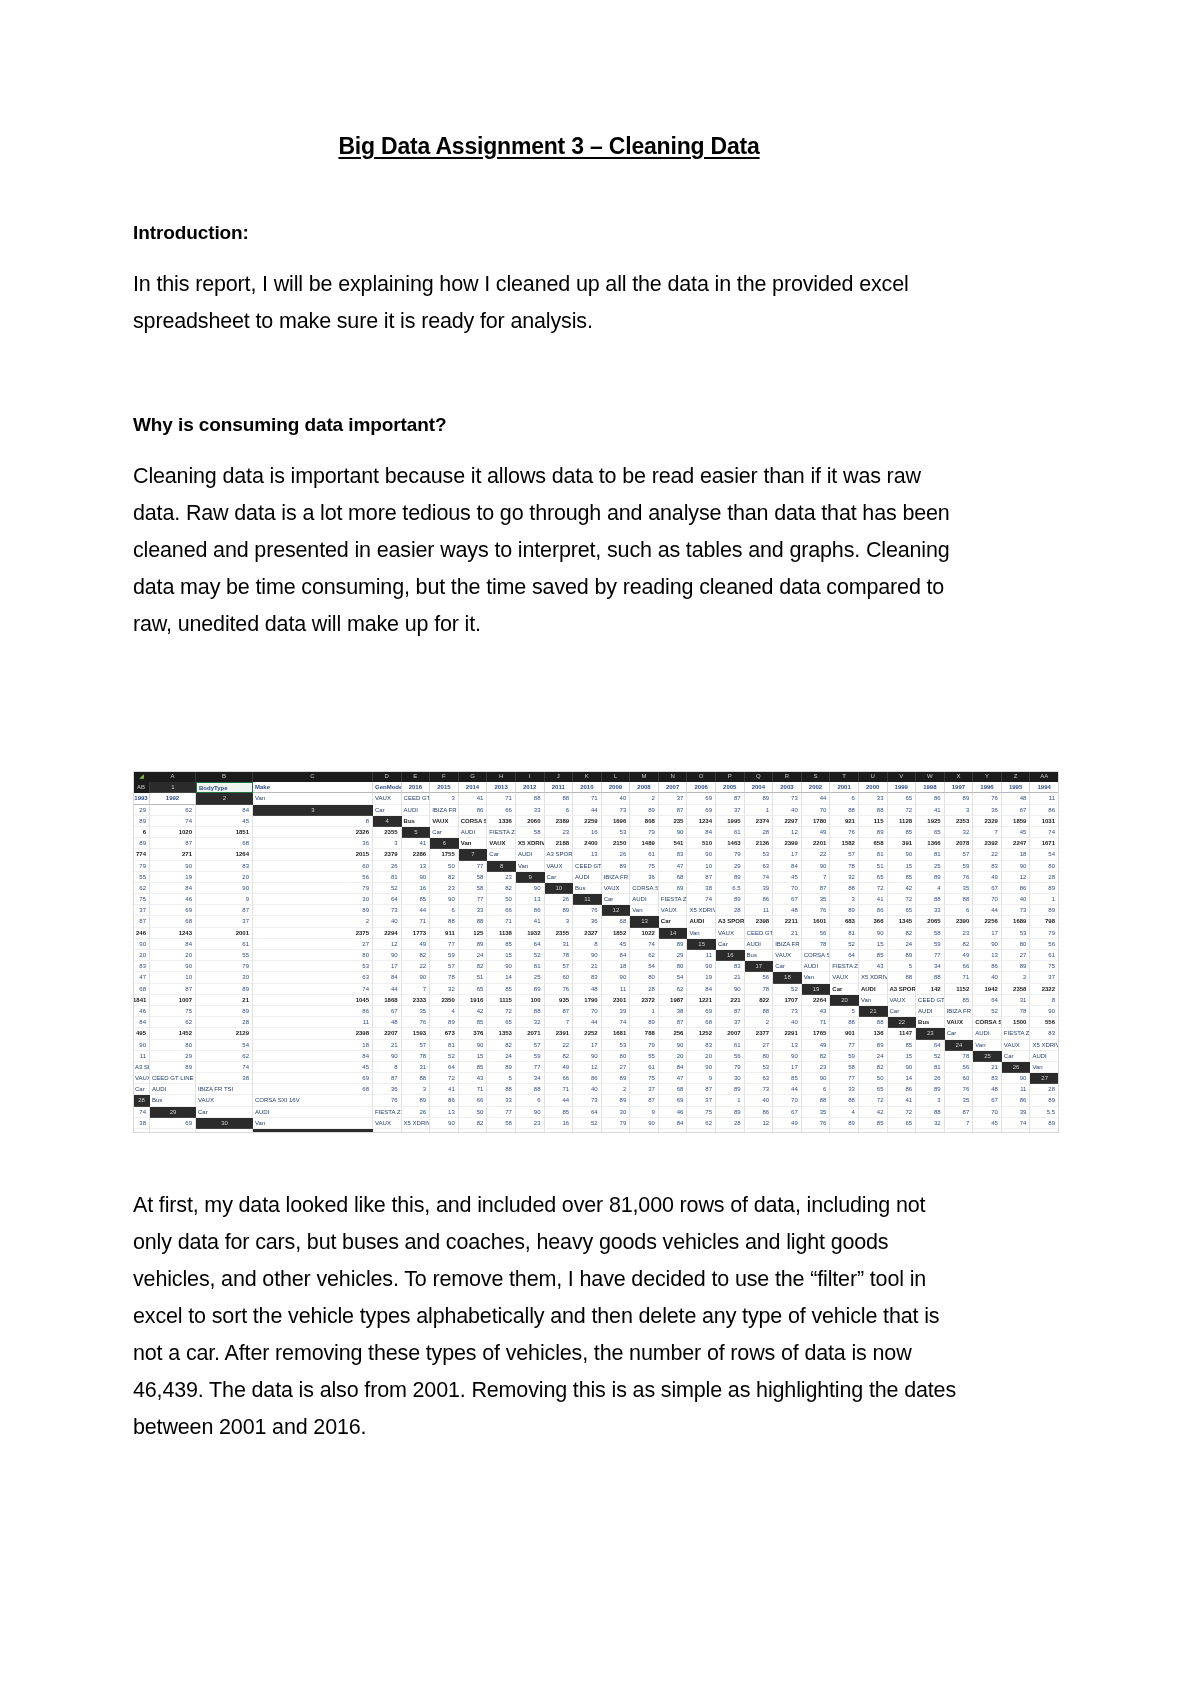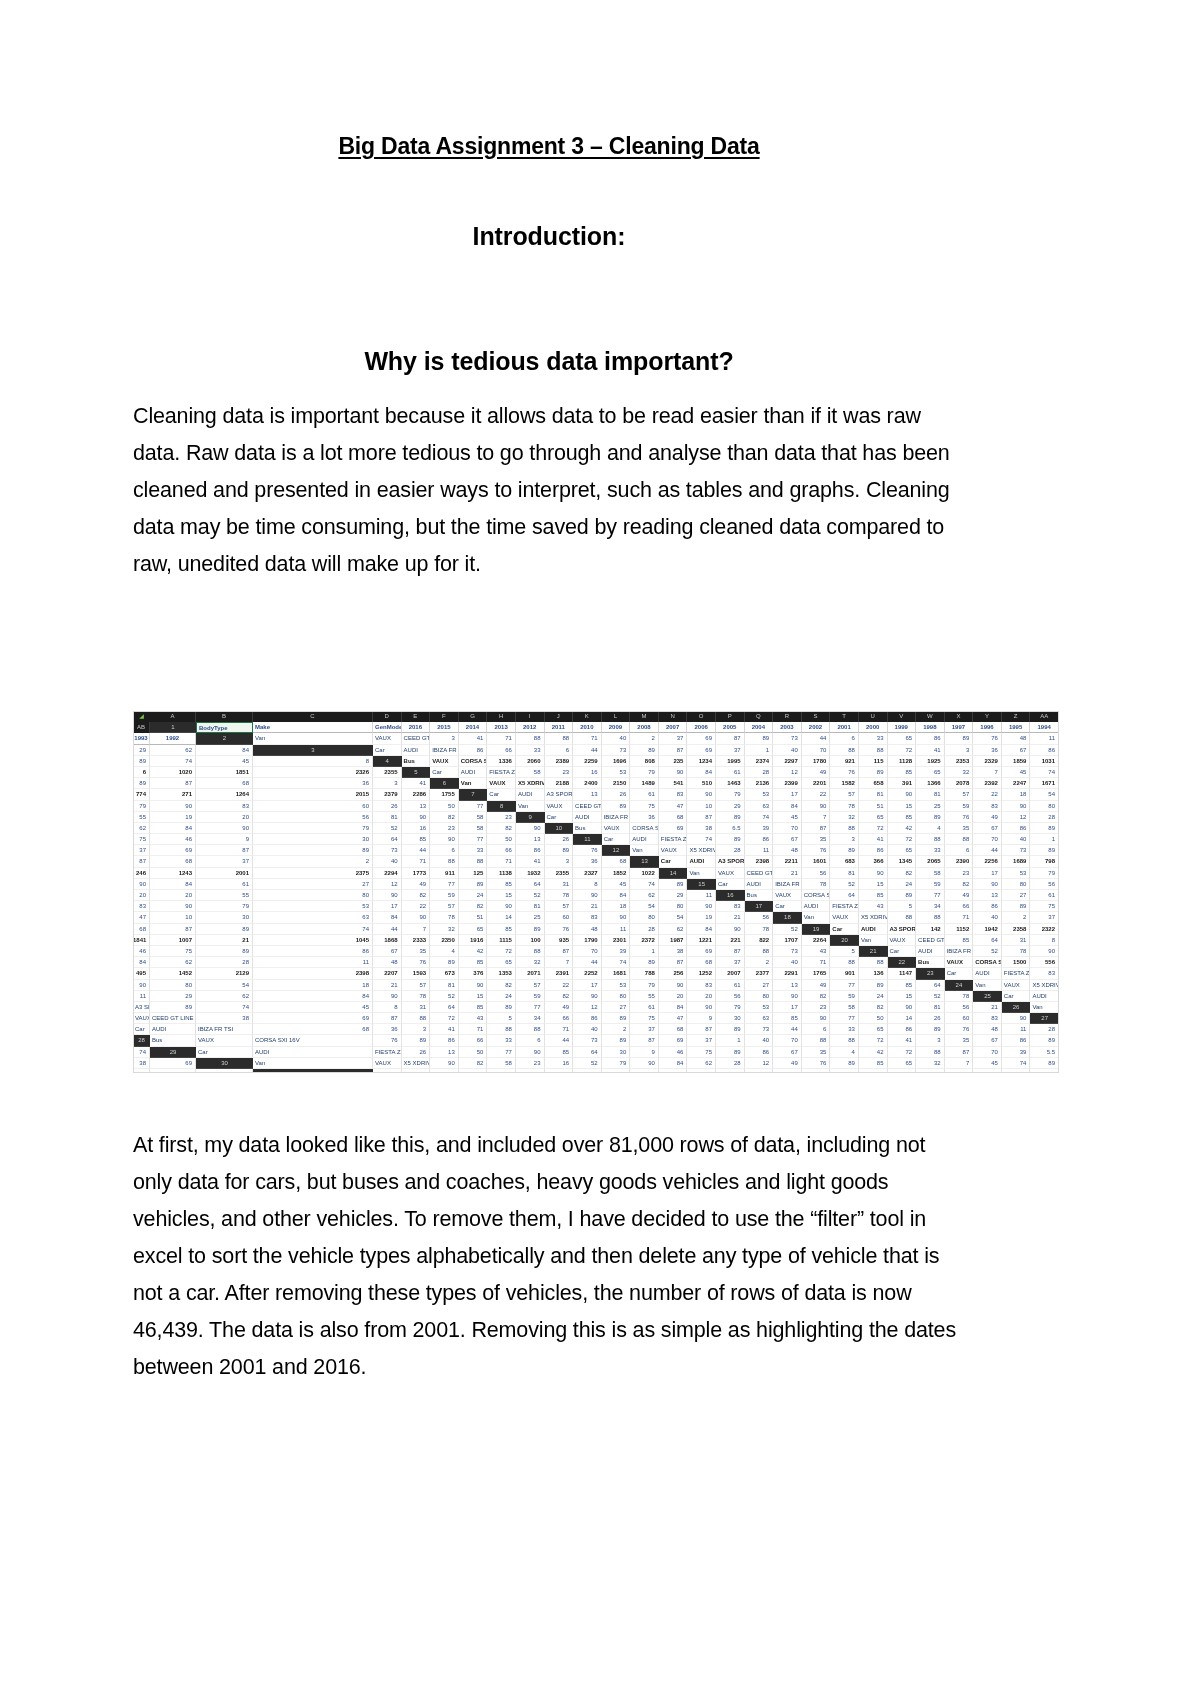--- a/index.html
+++ b/index.html
@@ -31,24 +31,23 @@
     font-weight: bold;
     font-size: 23px;
     letter-spacing: -0.2px;
     margin: 0;
     padding-top: 133px;
     text-decoration: underline;
     text-underline-offset: 3px;
   }
   .heading {
     font-weight: bold;
-    font-size: 25px;
+    font-size: 19px;
     margin: 0;
     letter-spacing: -0.1px;
-    text-align: center;
   }
   .para {
     font-size: 21.5px;
     line-height: 37px;
     margin: 0;
     letter-spacing: -0.15px;
     text-align: left;
   }
   .gap-sm { height: 22px; }
   .gap-md { height: 38px; }
@@ -152,24 +151,25 @@
   <div class="content">
 
     <h1 class="doc-title">Big Data Assignment 3 – Cleaning Data</h1>
 
     <div class="gap-lg"></div>
 
     <h2 class="heading">Introduction:</h2>
 
     <div class="gap-sm"></div>
 
+    <p class="para">In this report, I will be explaining how I cleaned up all the data in the provided excel spreadsheet to make sure it is ready for analysis.</p>
 
     <div class="gap-xl"></div>
 
-    <h2 class="heading">Why is tedious data important?</h2>
+    <h2 class="heading">Why is consuming data important?</h2>
 
     <div class="gap-sm"></div>
 
     <p class="para">Cleaning data is important because it allows data to be read easier than if it was raw data. Raw data is a lot more tedious to go through and analyse than data that has been cleaned and presented in easier ways to interpret, such as tables and graphs. Cleaning data may be time consuming, but the time saved by reading cleaned data compared to raw, unedited data will make up for it.</p>
 
     <div class="gap-xl"></div>
 
 
     <div class="gap-md"></div>
 

